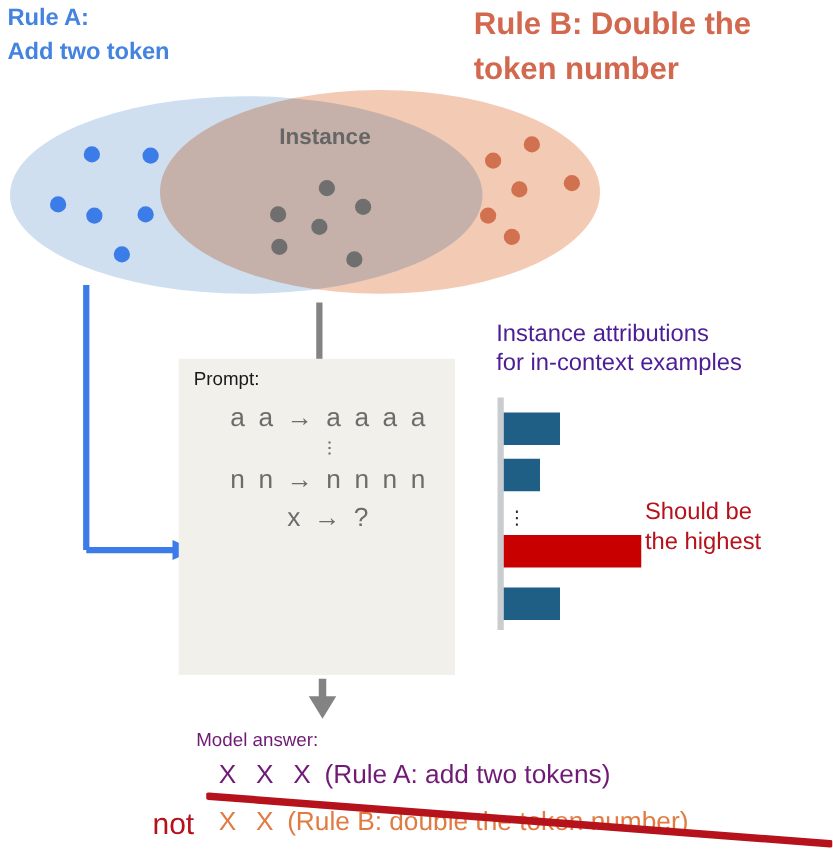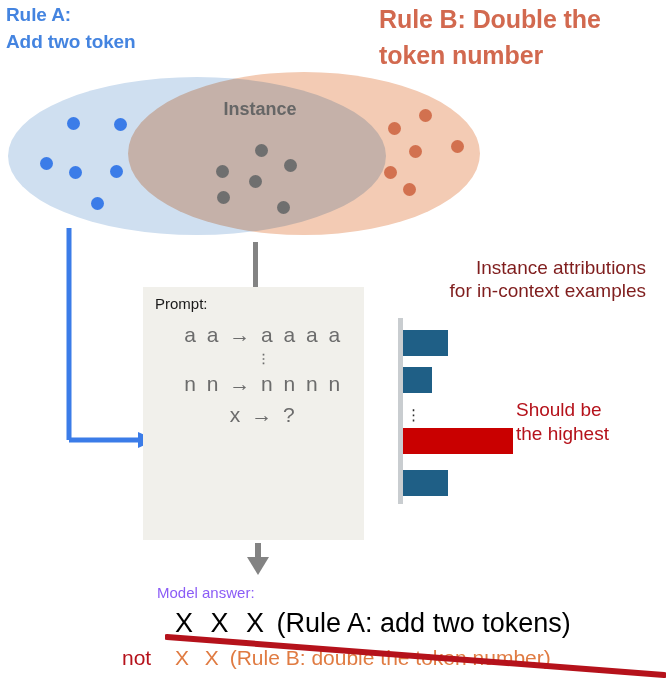--- a/index.html
+++ b/index.html
@@ -35,37 +35,37 @@
   #prompt-box{left:143px;top:287px;width:221px;height:253px;background:#f1f0eb;}
   #prompt-label{position:absolute;left:12px;top:8px;font-size:15px;color:#1a1a1a;}
   .prompt-rows{position:absolute;left:0;top:32px;width:241px;}
   .prompt-row{text-align:center;font-size:21px;color:#6c6c6c;
       letter-spacing:2.5px;line-height:1.0;padding:5px 16px;}
   .prompt-row.highlight{color:#3b7ce8;}
   .prompt-row.vdots{font-size:16px;letter-spacing:0;padding:1px 0;line-height:1.0;}
   .prompt-row.vdots span{display:inline-block;transform:scaleY(0.8);}
 
   
-  #attr-title{left:378px;top:256px;width:268px;font-size:19px;color:#7f1d1d;
-      line-height:1.22;text-align:right;}
+  #attr-title{left:397px;top:256px;width:268px;font-size:19px;color:#4c1d95;
+      line-height:1.22;}
   #bars{left:392px;top:318px;width:270px;height:190px;}
   #bar-axis{position:absolute;left:6px;top:0px;width:5px;height:186px;background:#c9cdd0;}
   .bar{position:absolute;left:11px;height:26px;}
   .bar-teal{background:#1f5f86;}
   .bar-red{background:#c90000;}
   #bar-vdots{position:absolute;left:14px;top:92px;font-size:15px;color:#2b2b2b;
       line-height:0.62;}
   #should-be-label{left:516px;top:398px;width:150px;font-size:19px;color:#b5121b;
       line-height:1.25;}
 
   
-  #model-answer-label{left:157px;top:584px;font-size:15px;color:#8b5cf6;}
-  #answer-a{left:175px;top:608px;font-size:27px;color:#000000;white-space:nowrap;}
+  #model-answer-label{left:157px;top:584px;font-size:15px;color:#701a75;}
+  #answer-a{left:175px;top:608px;font-size:21px;color:#701a75;white-space:nowrap;}
   #answer-a .xs{letter-spacing:5px;}
-  #not-label{left:122px;top:646px;font-size:21px;color:#b5121b;}
+  #not-label{left:122px;top:646px;font-size:24px;color:#b5121b;}
   #answer-b{left:175px;top:646px;font-size:21px;color:#e07b42;white-space:nowrap;}
   #answer-b .xs{letter-spacing:5px;}
   #strike-svg{left:165px;top:628px;width:501px;height:55px;}
 </style>
 </head>
 <body>
 
 <div class="abs" id="rule-a-title" style="white-space:pre-line">Rule A:
 Add two token</div>
 <div class="abs" id="rule-b-title" style="white-space:pre-line">Rule B: Double the

